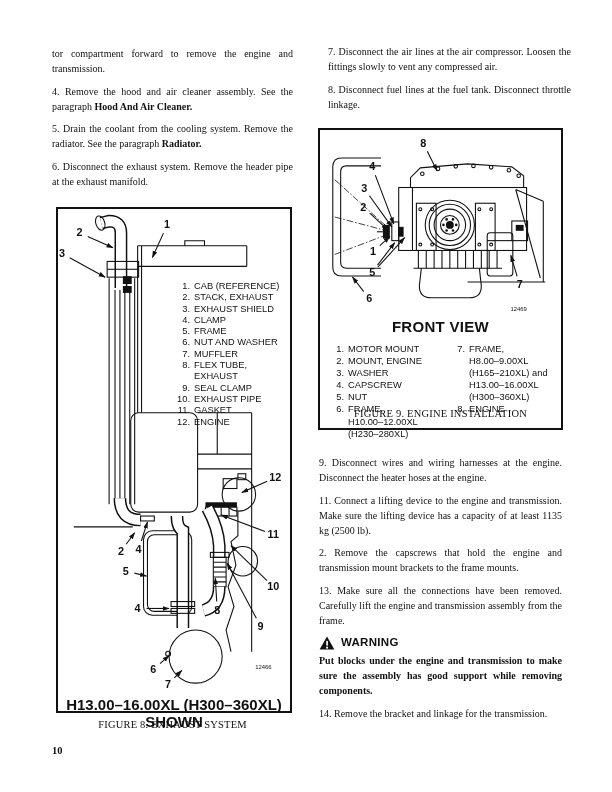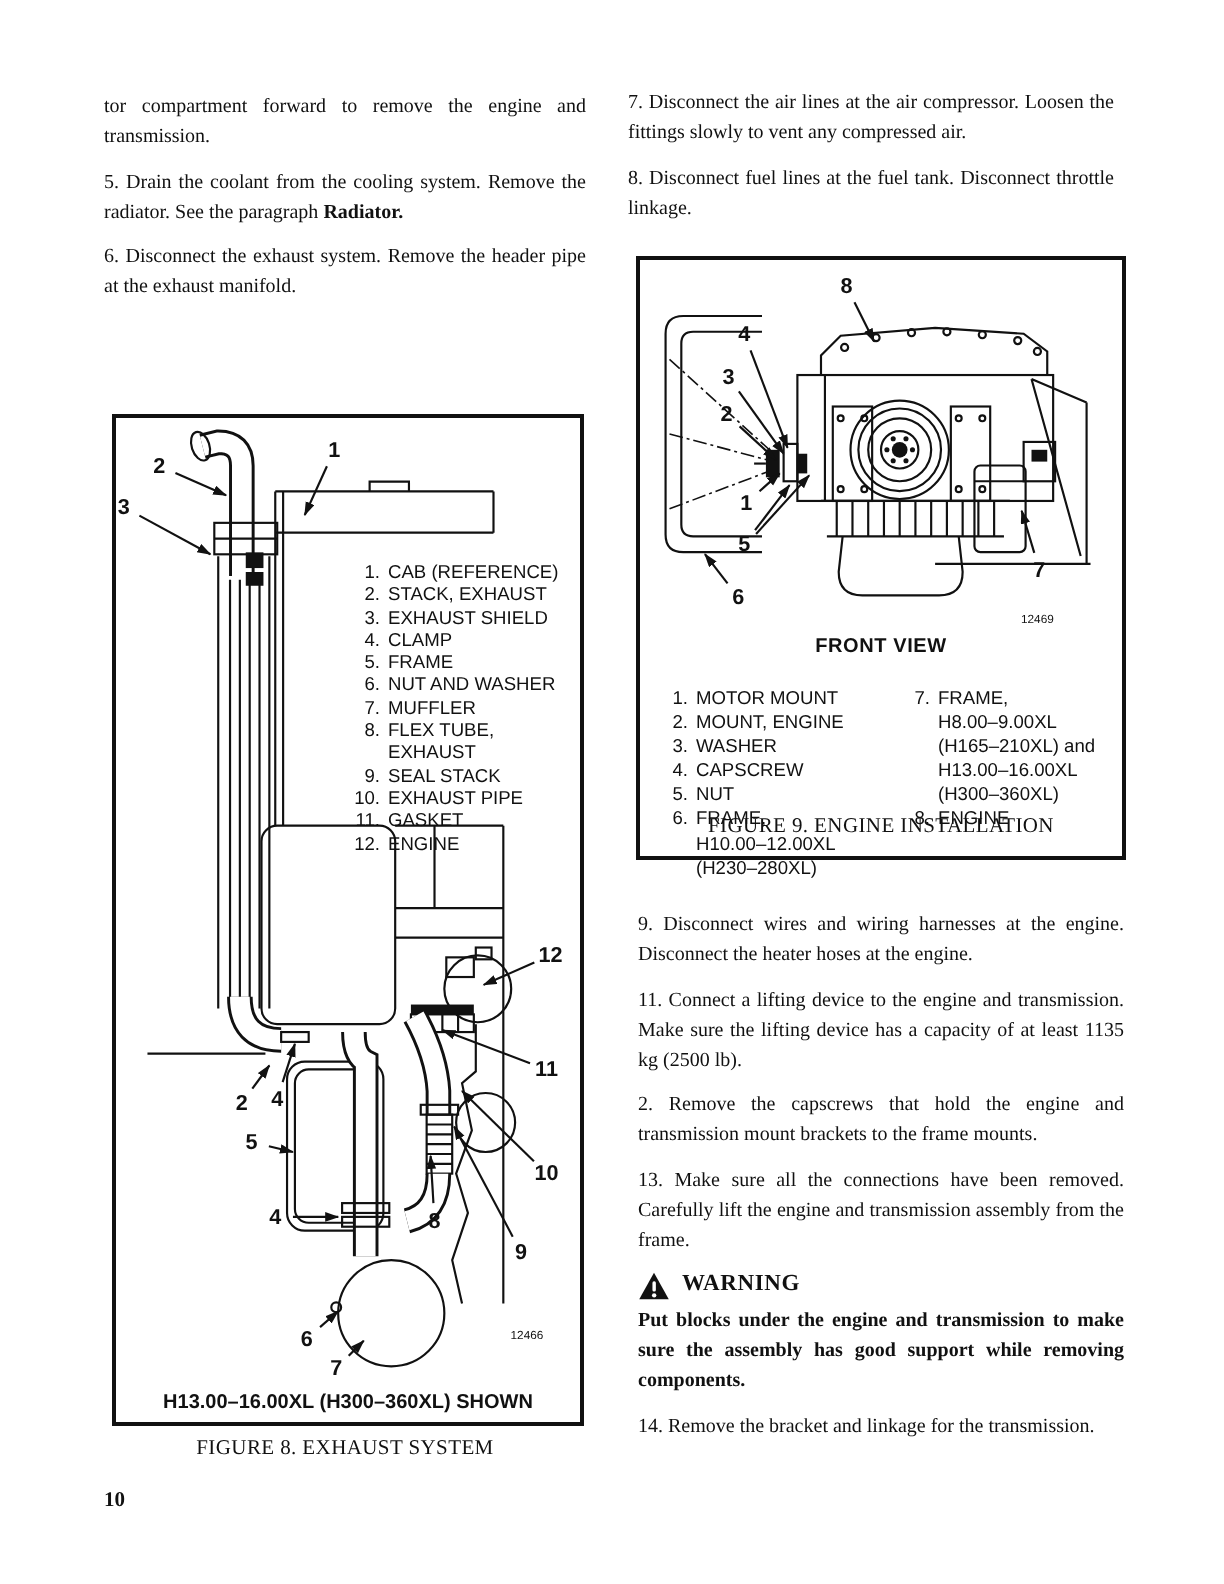--- a/index.html
+++ b/index.html
@@ -2,59 +2,60 @@
 <html><head>
 <meta charset="utf-8">
 <style>
   html,body{margin:0;padding:0;background:#fff;}
   .page{position:relative;width:612px;height:792px;background:#fff;color:#111;
         font-family:"Liberation Serif",serif;overflow:hidden;}
   .textcol{position:absolute;font-size:10px;line-height:15px;text-align:justify;}
   .para{margin:0 0 7.5px 0;}
   .para b{font-weight:bold;}
   #left-text{left:52px;top:46px;width:241px;}
-  #right-text-top{left:314px;top:44px;width:243px;}
+  #right-text-top{left:328px;top:44px;width:243px;}
   #right-text-mid{left:319px;top:455px;width:243px;}
   .figbox{position:absolute;border:2.5px solid #111;box-sizing:border-box;background:#fff;}
   #fig8{left:56px;top:207px;width:236px;height:506px;}
   #fig9{left:318px;top:128px;width:245px;height:302px;}
   .artsvg{position:absolute;left:0;top:0;width:100%;height:100%;display:block;}
   .ln{stroke:#111;stroke-width:1.1;fill:none;}
   .cl{stroke:#111;stroke-width:0.8;fill:none;stroke-dasharray:7 2 1.5 2;}
   .pipe-b{stroke:#111;stroke-width:13;fill:none;}
   .pipe-w{stroke:#fff;stroke-width:10;fill:none;}
   .callout-line{stroke:#111;stroke-width:1.1;}
   .callout-num{font:bold 11px "Liberation Sans",sans-serif;fill:#111;}
   .artnum{font:6px "Liberation Sans",sans-serif;fill:#111;}
   .leg{position:absolute;font-family:"Liberation Sans",sans-serif;color:#111;}
   #fig8-legend{left:108px;top:72px;font-size:9.3px;line-height:11.3px;}
   #fig9-legend-left{left:12px;top:213px;font-size:9.3px;line-height:12.1px;}
   #fig9-legend-right{left:133px;top:213px;font-size:9.3px;line-height:12.1px;}
   .legrow{display:flex;}
   .legnum{width:24px;text-align:right;margin-right:4px;flex:none;}
   .narrow .legnum{width:12px;}
   .figsub{position:absolute;left:0;right:0;text-align:center;
-          font-family:"Liberation Sans",sans-serif;font-weight:bold;font-size:10px;}
+          font-family:"Liberation Sans",sans-serif;font-weight:bold;font-size:15px;}
   #fig8-sub{top:487px;}
   #fig9-front{top:188px;letter-spacing:.3px;}
   .figcap{position:absolute;text-align:center;font-size:10.5px;letter-spacing:.2px;}
   #fig8-cap{left:52px;top:719px;width:241px;}
   #fig9-cap{left:318px;top:408px;width:245px;}
   .warning-head{display:flex;align-items:center;gap:6px;margin:6px 0 3px 0;}
-  .wtitle{font-family:Liberation Serif, serif;font-weight:bold;font-size:11.5px;letter-spacing:.3px;}
+  .wtitle{font-family:Liberation Sans, sans-serif;font-weight:bold;font-size:11.5px;letter-spacing:.3px;}
   .warning-text{font-weight:bold;margin:0 0 7.5px 0;text-align:justify;}
   #page-num{position:absolute;left:52px;top:745px;font-weight:bold;font-size:10.5px;}
 </style>
 </head>
 <body>
 
 <div class="page">
 
   <div id="left-text" class="textcol">
       <p class="para"><span>tor compartment forward to remove the engine and transmission.</span></p>
+      <p class="para"><span>4. Remove the hood and air cleaner assembly. See the paragraph </span><b>Hood And Air Cleaner.</b></p>
       <p class="para"><span>5. Drain the coolant from the cooling system. Remove the radiator. See the paragraph </span><b>Radiator.</b></p>
       <p class="para"><span>6. Disconnect the exhaust system. Remove the header pipe at the exhaust manifold.</span></p>
     </div>
 
   <div id="fig8" class="figbox">
     <svg class="artsvg" viewBox="0 0 236 506" xmlns="http://www.w3.org/2000/svg">
       <defs>
         <marker id="arr8" markerWidth="7" markerHeight="5" refX="6" refY="2.2" orient="auto">
           <path d="M0,0 L6.5,2.2 L0,4.4 Z" fill="#111"></path>
         </marker>
@@ -183,21 +184,21 @@
         </div>
         <div class="legrow">
           <span class="legnum">8.</span>
           <div class="legtxt">
             <div>FLEX TUBE, EXHAUST</div>
           </div>
         </div>
         <div class="legrow">
           <span class="legnum">9.</span>
           <div class="legtxt">
-            <div>SEAL STACK</div>
+            <div>SEAL CLAMP</div>
           </div>
         </div>
         <div class="legrow">
           <span class="legnum">10.</span>
           <div class="legtxt">
             <div>EXHAUST PIPE</div>
           </div>
         </div>
         <div class="legrow">
           <span class="legnum">11.</span>

